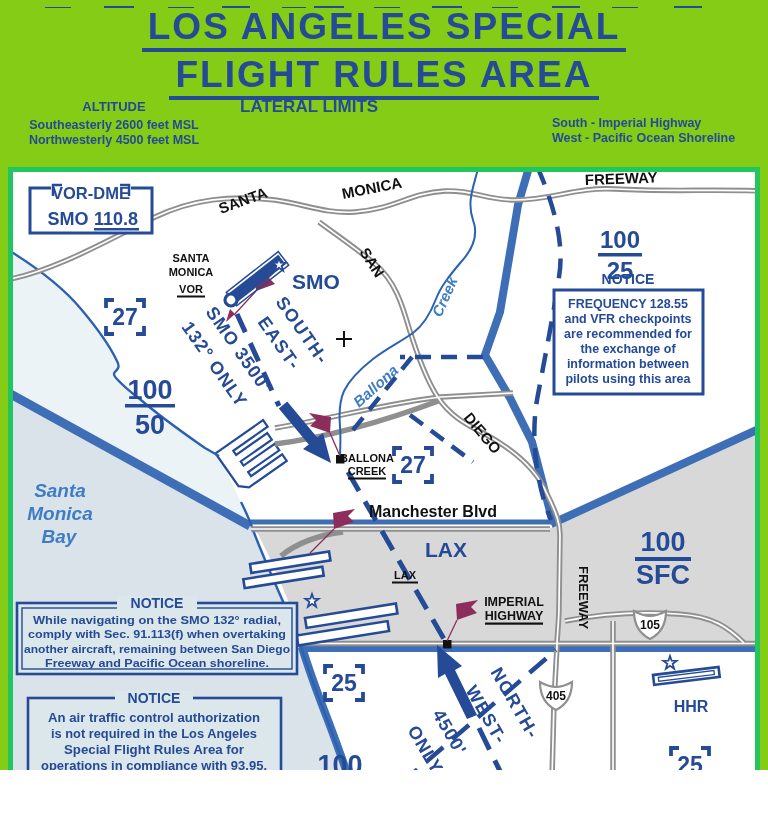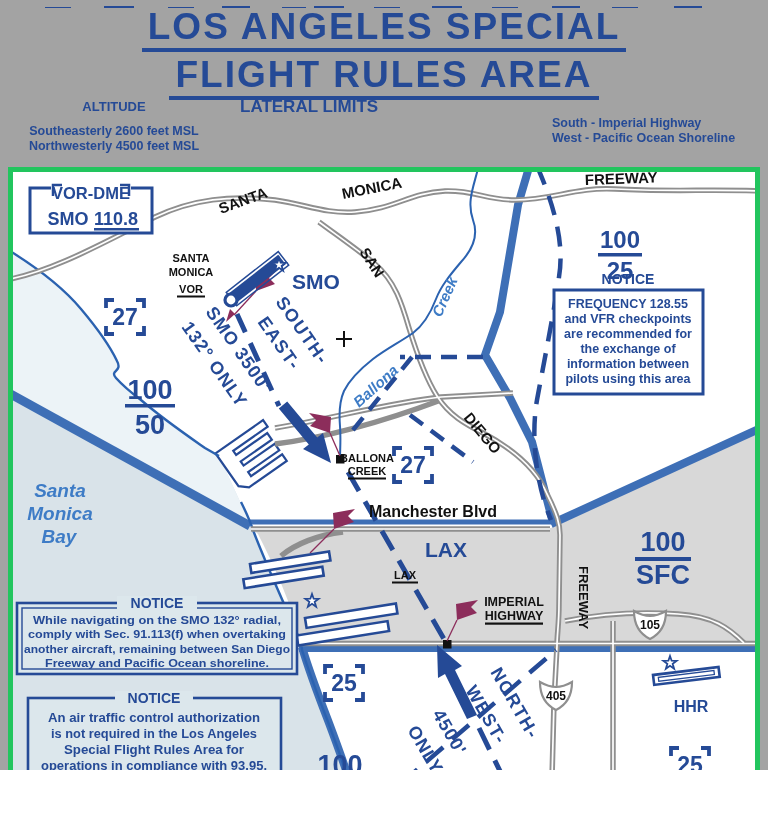--- a/index.html
+++ b/index.html
@@ -1,24 +1,24 @@
 <!DOCTYPE html>
 <html><head>
 <meta charset="utf-8">
 <style>
   html,body{margin:0;padding:0;background:#fff;}
-  .page{position:relative;width:768px;height:770px;background:#a3a3a3;overflow:hidden;
+  .page{position:relative;width:768px;height:770px;background:#84cc16;overflow:hidden;
         font-family:"Liberation Sans",sans-serif;}
   
   .frag-strip{position:absolute;left:0;top:0;width:768px;height:8px;overflow:hidden;}
   .hdr-title{position:absolute;left:0;top:7px;width:768px;text-align:center;color:#254A96;}
   .hdr-title .tline{display:inline-block;font-size:37px;font-weight:bold;letter-spacing:2px;
         line-height:40px;border-bottom:4px solid #254A96;padding:0 6px 1px 6px;margin-bottom:3px;}
   .subhead{position:absolute;top:99px;color:#254A96;font-weight:bold;font-size:12.5px;line-height:15px;}
-  .subhead .h{font-size:13px;text-align:center;margin-bottom:10px;}
+  .subhead .h{font-size:13px;text-align:center;margin-bottom:4px;}
   .alt-col{left:14px;width:200px;text-align:center;}
   .lat-head{left:240px;width:460px;text-align:left;font-size:17px;font-weight:bold;}
   .lat-col1{left:287px;width:230px;top:116px;}
   .lat-col2{left:552px;width:212px;top:116px;}
   .subhead div{white-space:nowrap;}
   
   .map{position:absolute;left:8px;top:167px;width:752px;height:649px;border:5px solid #22c55e;
        background:#fff;box-sizing:border-box;overflow:hidden;}
   svg text{font-family:"Liberation Sans",sans-serif;font-weight:bold;fill:#254A96;}
   svg text.blk{fill:#111;}

